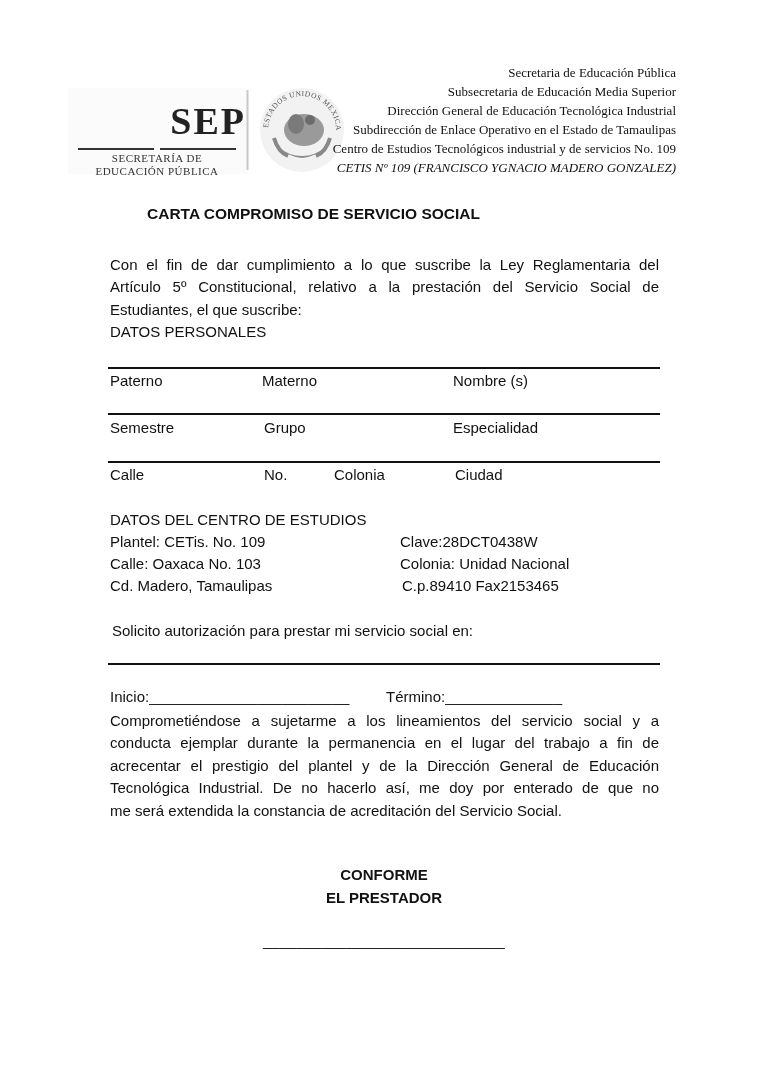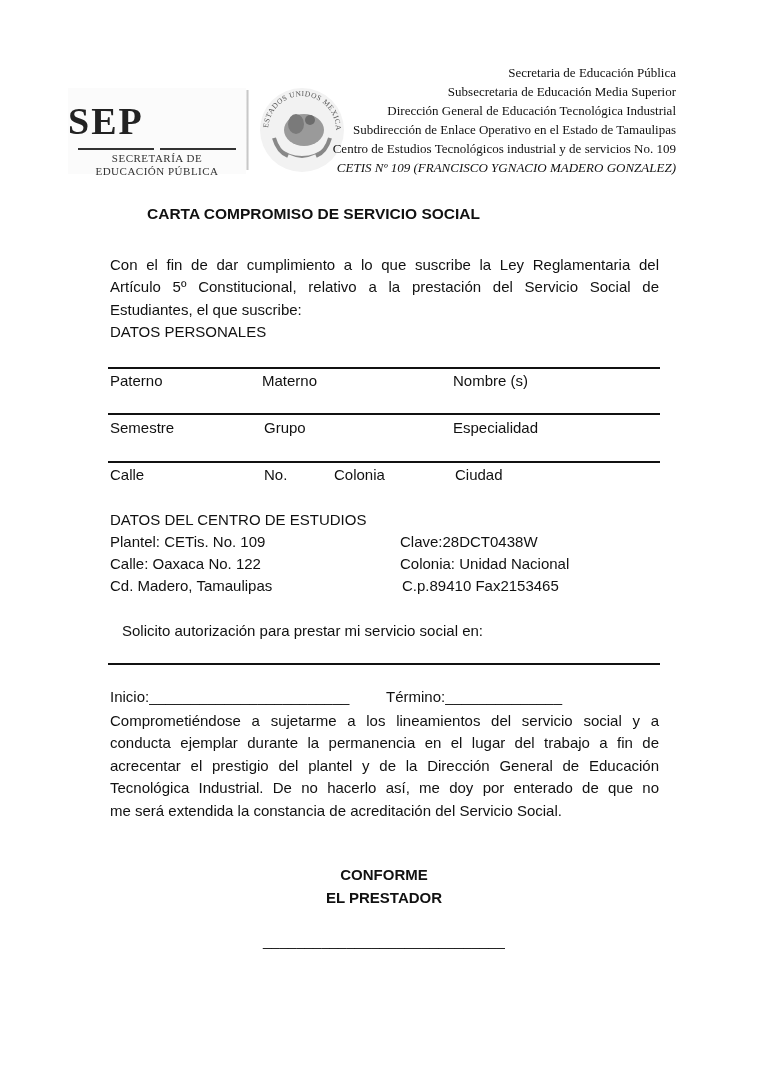--- a/index.html
+++ b/index.html
@@ -2,21 +2,21 @@
 <html><head>
 <meta charset="utf-8">
 <style>
   html, body { margin: 0; padding: 0; background: #ffffff; }
   body { width: 768px; height: 1087px; position: relative; overflow: hidden;
          font-family: "Liberation Sans", sans-serif; color: #111; }
   .abs { position: absolute; }
 
   
   .sep-block { left: 68px; top: 88px; width: 178px; height: 86px; background: #fbfbfb; }
-  .sep-title { left: 0; top: 14px; width: 178px; text-align: left;
+  .sep-title { left: 0; top: 14px; width: 178px; text-align: right;
                font-family: "Liberation Serif", serif; font-size: 38px; font-weight: bold;
                letter-spacing: 2px; color: #222; line-height: 1; }
   .sep-rule-l { left: 10px; top: 60px; width: 76px; height: 2px; background: #333; }
   .sep-rule-r { left: 92px; top: 60px; width: 76px; height: 2px; background: #333; }
   .sep-sub { left: 0; width: 178px; text-align: center;
              font-family: "Liberation Serif", serif; font-size: 11px; color: #333; letter-spacing: 0.5px; }
   .sep-divider { left: 246px; top: 90px; width: 3px; height: 80px;
                  background: linear-gradient(to right, #eee, #c8c8c8, #eee); }
   .seal { left: 258px; top: 86px; width: 88px; height: 88px; }
 
@@ -91,26 +91,26 @@
 
 <div class="abs rule" style="top:461px;"></div>
 <div class="abs line" style="left:110px; top:466px;">Calle</div>
 <div class="abs line" style="left:264px; top:466px;">No.</div>
 <div class="abs line" style="left:334px; top:466px;">Colonia</div>
 <div class="abs line" style="left:455px; top:466px;">Ciudad</div>
 
 <div class="abs line" style="left:110px; top:511px;">DATOS DEL CENTRO DE ESTUDIOS</div>
 <div class="abs line" style="left:110px; top:533px;">Plantel: CETis. No. 109</div>
 <div class="abs line" style="left:400px; top:533px;">Clave:28DCT0438W</div>
-<div class="abs line" style="left:110px; top:555px;">Calle: Oaxaca No. 122</div>
+<div class="abs line" style="left:110px; top:555px;">Calle: Oaxaca No. 103</div>
 <div class="abs line" style="left:400px; top:555px;">Colonia: Unidad Nacional</div>
 <div class="abs line" style="left:110px; top:577px;">Cd. Madero, Tamaulipas</div>
 <div class="abs line" style="left:402px; top:577px;">C.p.89410 Fax2153465</div>
 
-<div class="abs line" style="left:122px; top:622px;">Solicito autorización para prestar mi servicio social en:</div>
+<div class="abs line" style="left:112px; top:622px;">Solicito autorización para prestar mi servicio social en:</div>
 <div class="abs rule" style="top:663px;"></div>
 
 <div class="abs line" style="left:110px; top:688px;">Inicio:________________________</div>
 <div class="abs line" style="left:386px; top:688px;">Término:______________</div>
 
 <div class="abs para" style="top:710px;">
   <span style="text-align-last: justify;">Comprometiéndose a sujetarme a los lineamientos del servicio social y a</span>
   <span style="text-align-last: justify;">conducta ejemplar durante la permanencia en el lugar del trabajo a fin de</span>
   <span style="text-align-last: justify;">acrecentar el prestigio del plantel y de la Dirección General de Educación</span>
   <span style="text-align-last: justify;">Tecnológica Industrial. De no hacerlo así, me doy por enterado de que no</span>

